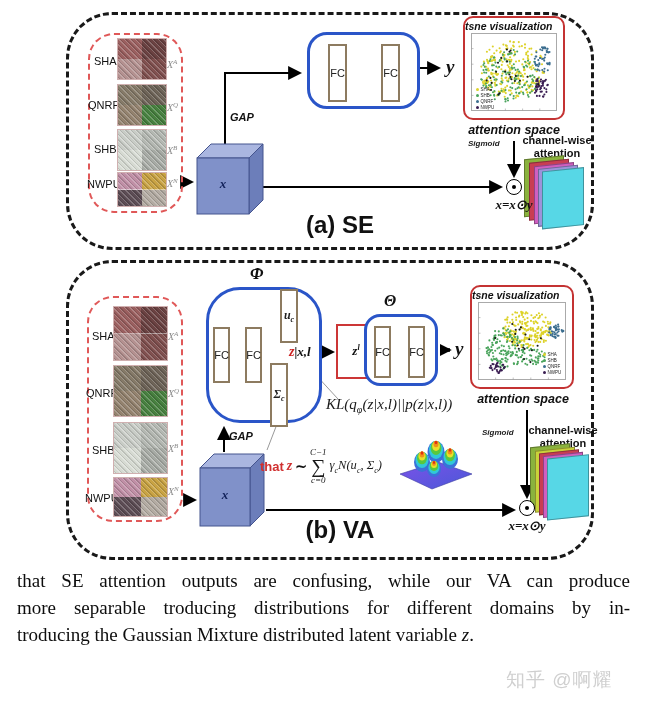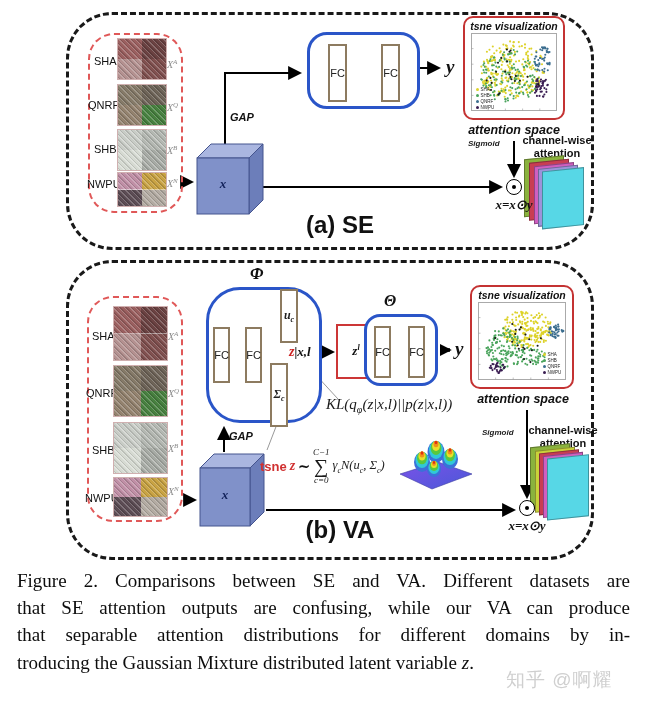--- a/index.html
+++ b/index.html
@@ -5,21 +5,21 @@
   *{margin:0;padding:0;box-sizing:border-box}
   html,body{width:646px;height:710px}
   body{position:relative;background:#ffffff;font-family:"Liberation Sans",sans-serif;color:#111;overflow:hidden}
   .abs{position:absolute}
   .panel{border:3px dashed #191919;border-radius:46px;background:transparent}
   .red-dash{border:2px dashed #e05858;border-radius:26px}
   .blue-round{border:3px solid #2a55c8;border-radius:20px;background:#fff}
   .fc-rect{border:2px solid #8d7b60;background:#fff;display:flex;align-items:center;justify-content:center;font-size:11px;color:#222;overflow:visible}
   .red-rect{border:2px solid #cc3636;background:#fff;display:flex;align-items:center;justify-content:center}
   .tsne-box{border:2.5px solid #c43333;border-radius:10px;background:#fff}
-  .tsne-title{font-style:italic;font-weight:bold;font-size:10.5px;text-align:center;padding-top:2px}
+  .tsne-title{font-style:italic;font-weight:bold;font-size:10.5px;padding-top:2px}
   .att-space{font-style:italic;font-weight:bold;font-size:12.5px;text-align:center}
   .sig{font-style:italic;font-weight:bold;font-size:8px;color:#222;text-align:left}
   .cw{font-weight:bold;font-size:11px;text-align:center;line-height:12.5px}
   .panel-title{font-weight:bold;font-size:24px;text-align:center}
   .math{font-family:"Liberation Serif",serif;font-style:italic}
   .bold{font-weight:bold}
   .ds-label{font-size:11px;color:#111}
   .xsup{font-family:"Liberation Serif",serif;font-style:italic;font-size:10px;color:#8a8a8a}
   .xsup sup{font-size:7px}
   .gap{font-style:italic;font-weight:bold;font-size:11px}
@@ -752,21 +752,21 @@
 <div class="abs blue-round" style="left:364px;top:314px;width:74px;height:72px;border-radius:16px"></div>
 <div class="abs fc-rect" style="left:374px;top:326px;width:17px;height:52px">FC</div>
 <div class="abs fc-rect" style="left:408px;top:326px;width:17px;height:52px">FC</div>
 <span class="abs math bold" style="left:455px;top:338px;font-size:19px">y</span>
 
 <div class="abs kl" style="left:326px;top:396px">
   <span>KL(q</span><sub>φ</sub><span>(z|x,l)||p(z|x,l))</span>
 </div>
 
 <div class="abs" style="left:260px;top:444px;display:flex;align-items:center;gap:3px;height:44px">
-  <span style="font-weight:bold;font-size:13px;color:#d03030">tsne</span>
+  <span style="font-weight:bold;font-size:13px;color:#d03030">that</span>
   <span class="math bold" style="font-size:14px;color:#d03030">z</span>
   <span style="font-weight:bold;font-size:14px">∼</span>
   <span class="sum-col">
     <span class="lim">C−1</span>
     <span class="sig-sym">∑</span>
     <span class="lim">c=0</span>
   </span>
   <span class="term"><span>γ</span><sub>c</sub><span>N</span><span>(u</span><sub>c</sub><span>, Σ</span><sub>c</sub><span>)</span></span>
 </div>
 
@@ -1301,19 +1301,18 @@
 </div>
 
 <div class="odot" style="left:519px;top:500px">
     <i></i>
   </div>
 <div class="abs math bold" style="left:491px;top:518px;width:72px;text-align:center;font-size:13px">x=x⊙y</div>
 
 <div class="abs panel-title" style="left:240px;top:516px;width:200px">(b) VA</div>
 
 <div class="caption">
-  <div class="cap-line">Figure 2. Comparisons between SE and VA. Different datasets are</div>
   <div class="cap-line">that SE attention outputs are confusing, while our VA can produce</div>
-  <div class="cap-line">that separable attention distributions for different domains by in-</div>
+  <div class="cap-line">more separable troducing distributions for different domains by in-</div>
   <div class="cap-last"><span>troducing the Gaussian Mixture distributed latent variable </span><span style="font-style:italic">z</span><span>.</span></div>
 </div>
 
 <div class="wm">知乎 @啊耀</div>
 
 </body></html>

